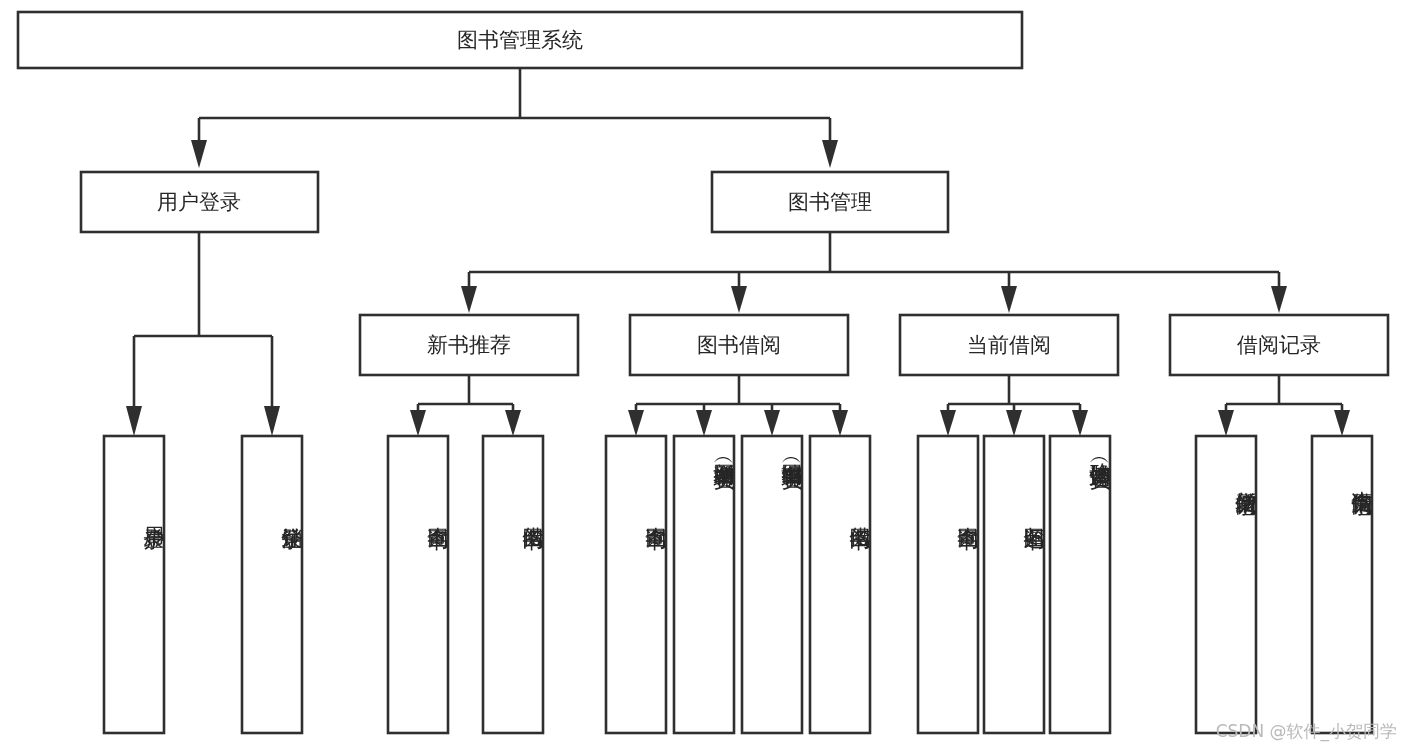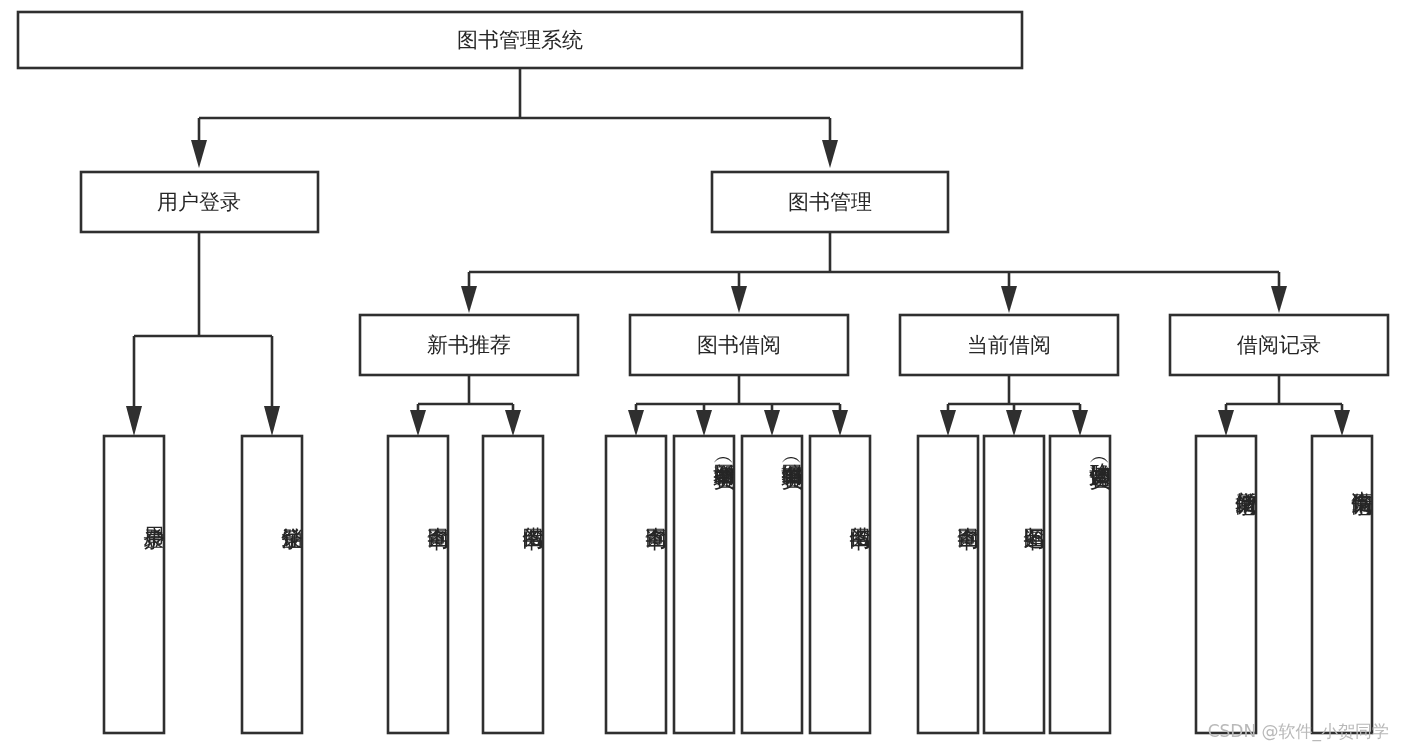--- a/index.html
+++ b/index.html
@@ -57,21 +57,21 @@
     writing-mode: vertical-rl;
     text-orientation: upright;
     letter-spacing: 1px;
     line-height: 1;
     white-space: nowrap;
     text-align: start;
     user-select: none;
   }
   .watermark {
     position: absolute;
-    right: 16px;
+    right: 8px;
     bottom: 4px;
     font-family: "DejaVu Sans", "Liberation Sans", sans-serif;
     font-size: 17px;
     color: #b9b9b9;
     white-space: nowrap;
     user-select: none;
   }
 </style>
 </head>
 <body>

